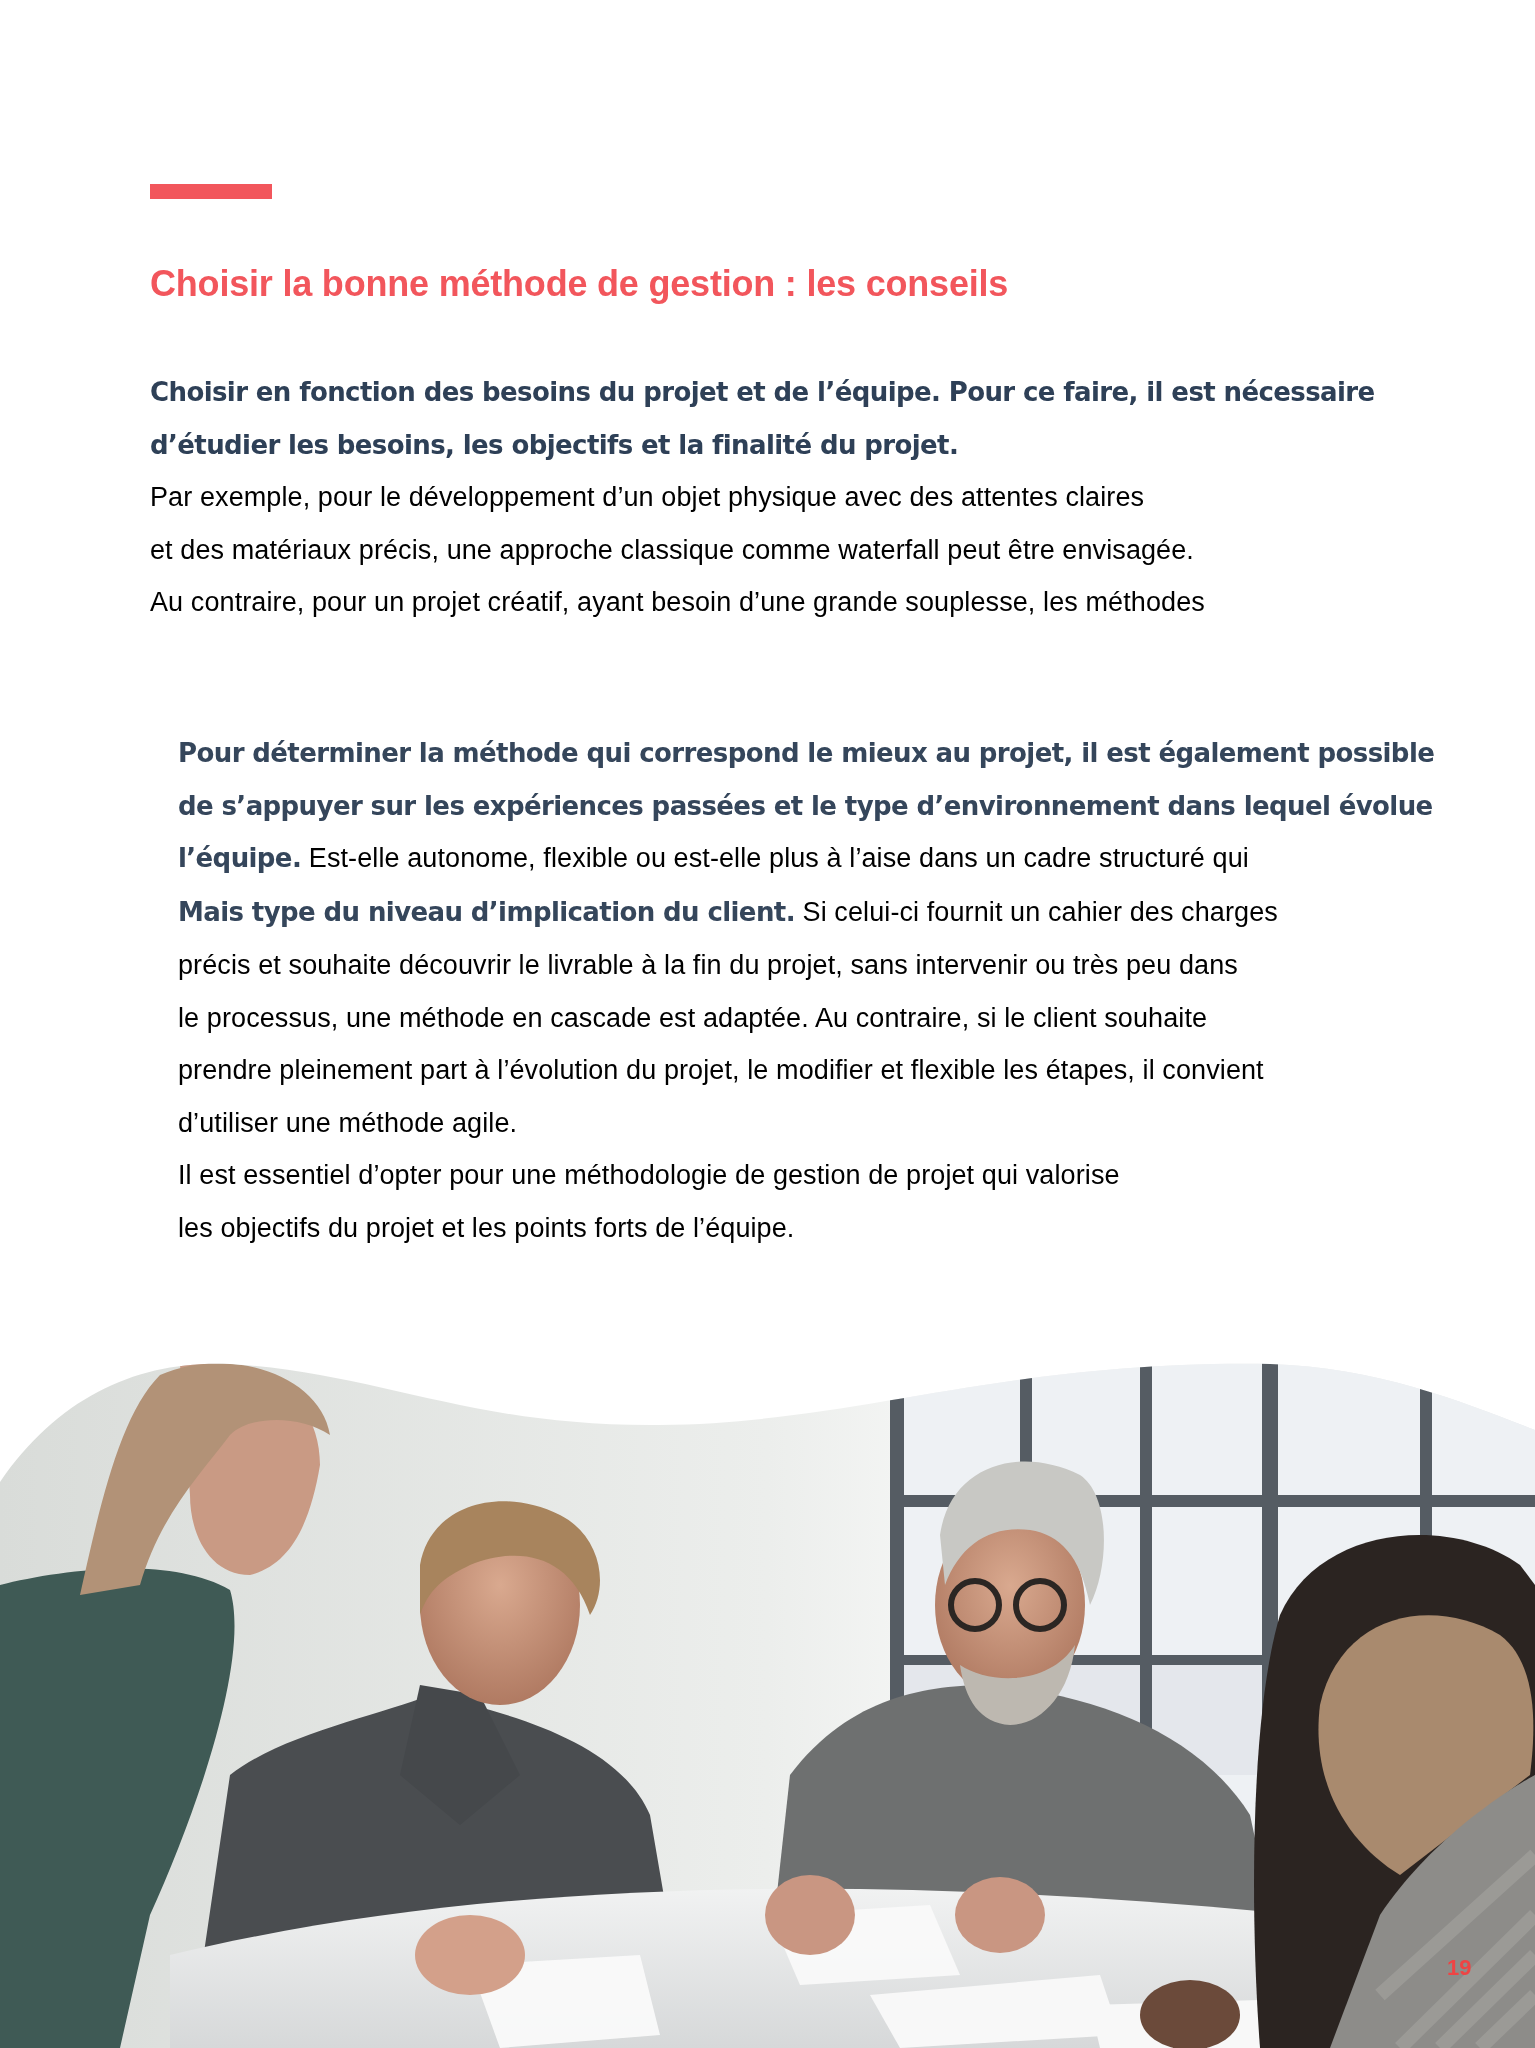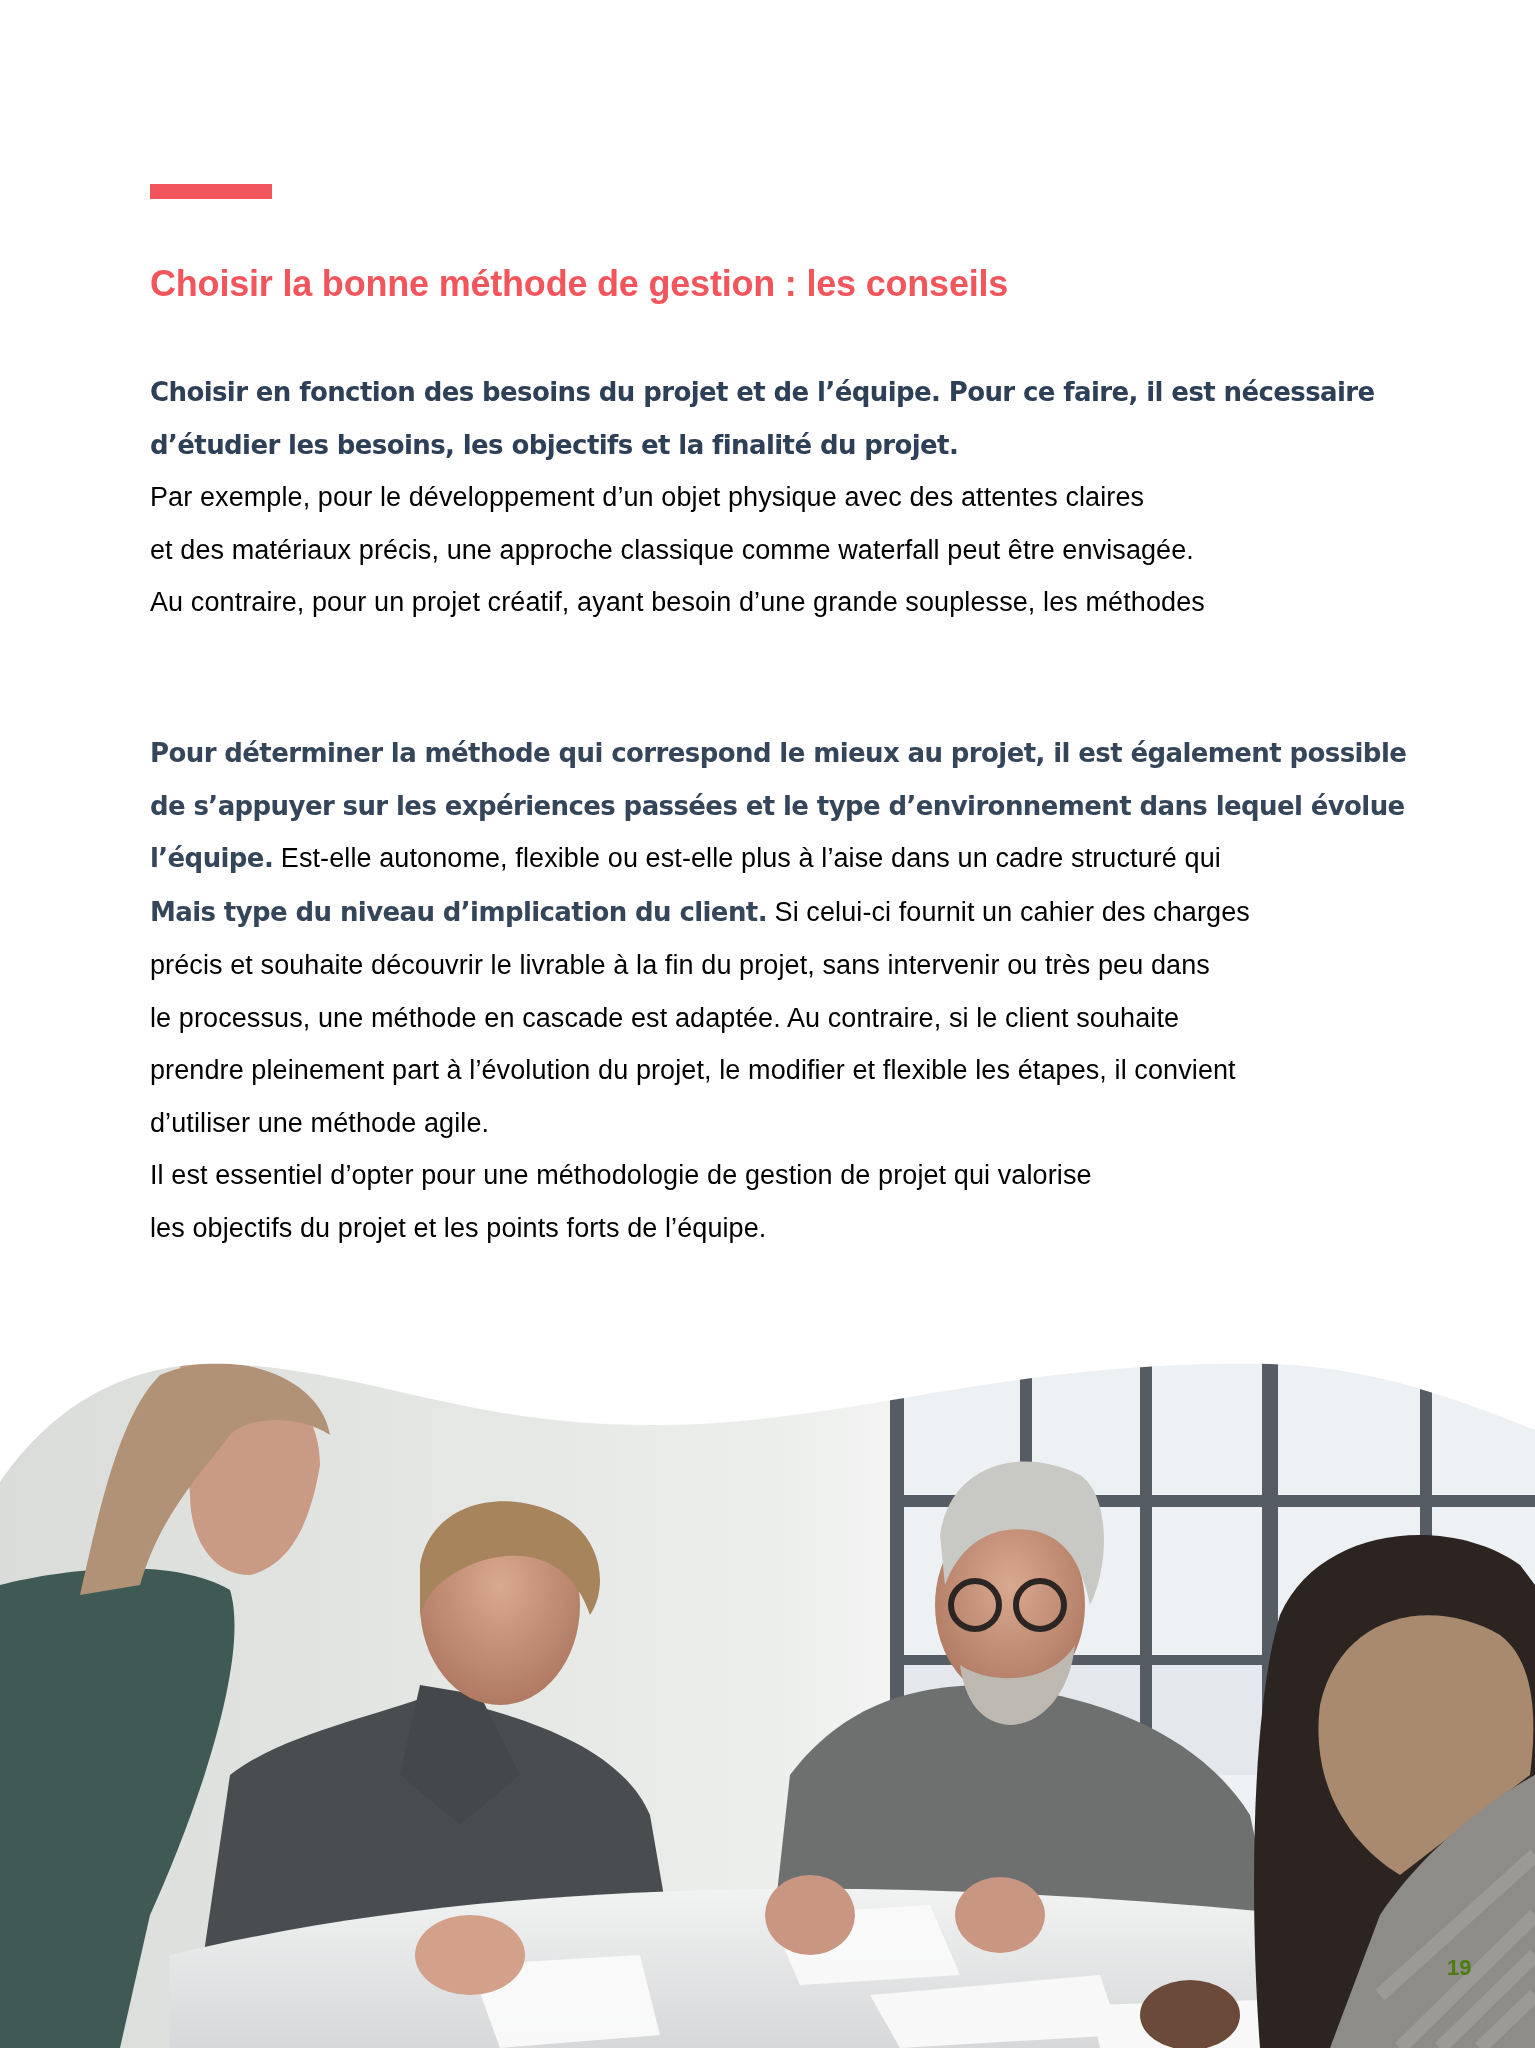--- a/index.html
+++ b/index.html
@@ -23,29 +23,29 @@
     font-family: "DejaVu Sans", sans-serif;
     font-size: 25px; line-height: 52.5px; color: #3a4a5e;
     font-weight: 300;
   }
   .body-text .line { display: block; white-space: nowrap; }
   .bold { font-weight: 700; color: #2e4057; font-family: "DejaVu Sans", sans-serif; }
   .semi { font-weight: 700; color: #35465b; font-family: "DejaVu Sans", sans-serif; }
   .regular { font-family: "Liberation Sans", sans-serif; font-size: 27px; color: #000000; letter-spacing: 0.1px; }
   .bold-lg { font-size: 26px; letter-spacing: -0.6px; }
   #section1 { top: 366px; }
-  #section2 { top: 727px; }
+  #section2 { top: 727px; margin-left: 28px; }
 
   .photo {
     position: absolute; left: 0; top: 1355px; width: 1535px; height: 693px;
   }
   .page-number {
     position: absolute; left: 1447px; top: 1955px;
     font-family: "Liberation Sans", sans-serif; font-weight: 700;
-    font-size: 22px; color: #4d7c0f; text-align: center;
+    font-size: 22px; color: #ef4444; text-align: center;
   }
 </style>
 </head>
 <body>
 
 <div class="accent-bar"></div>
 
 <h1 class="title">Choisir la bonne méthode de gestion : les conseils</h1>
 
 <div class="body-text" id="section1">

